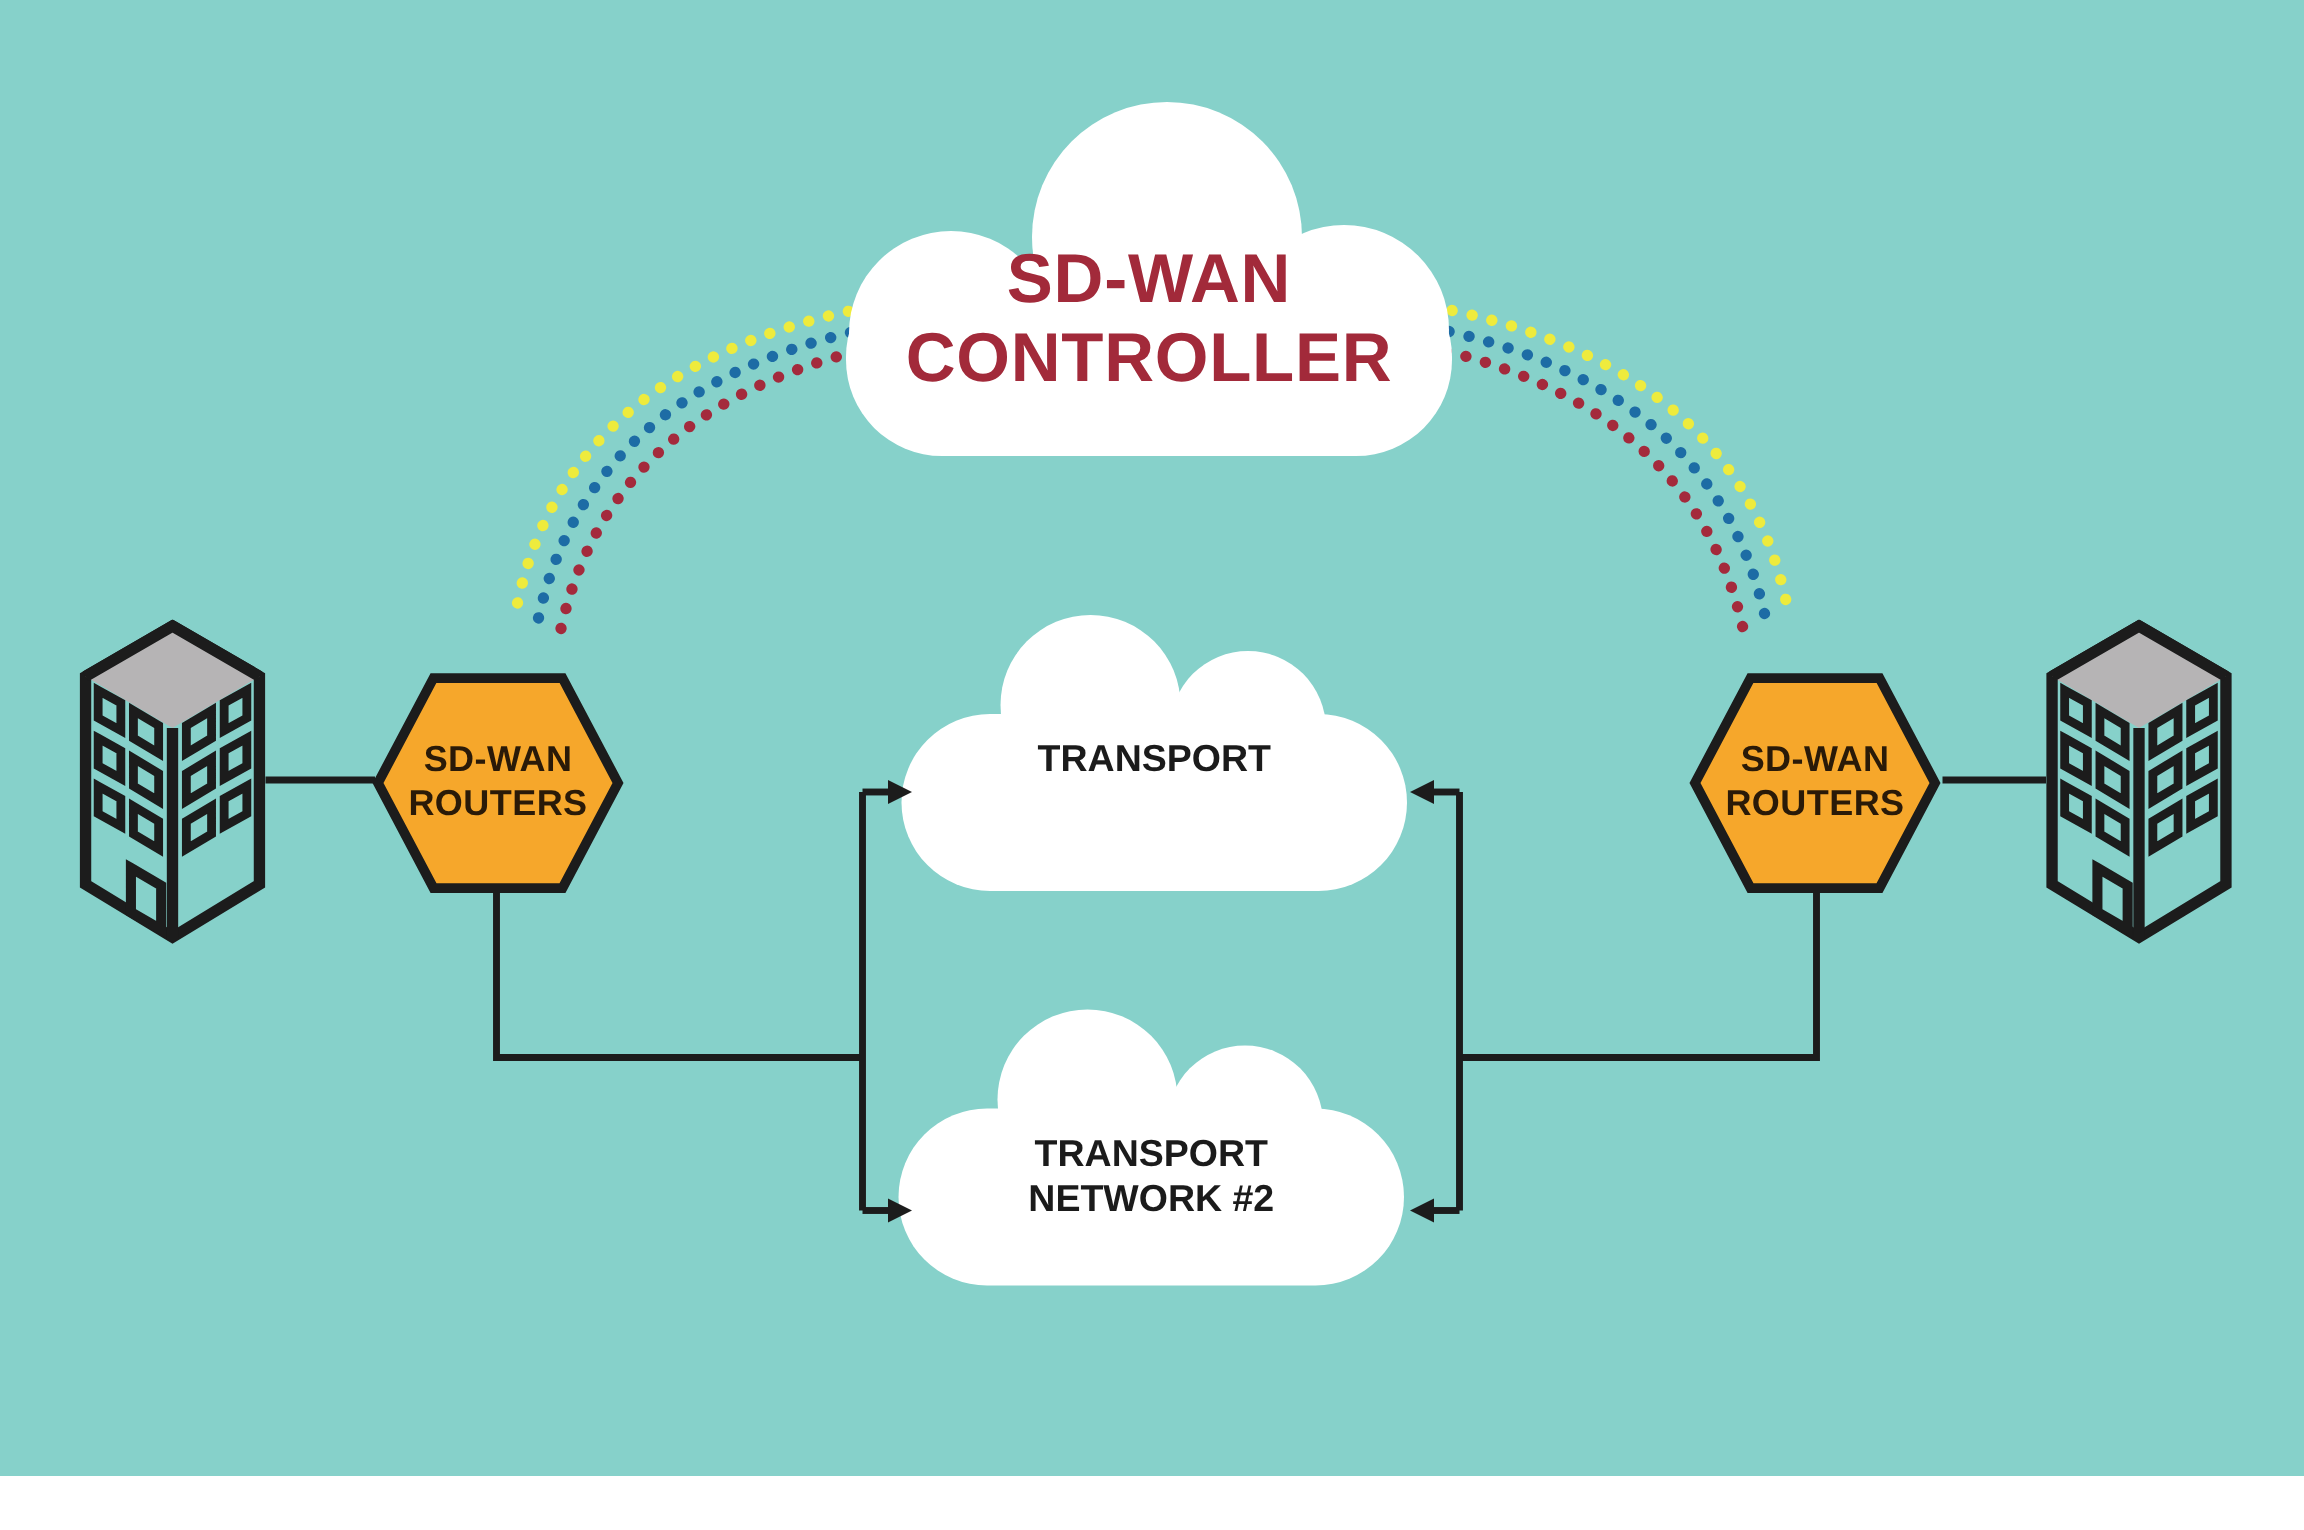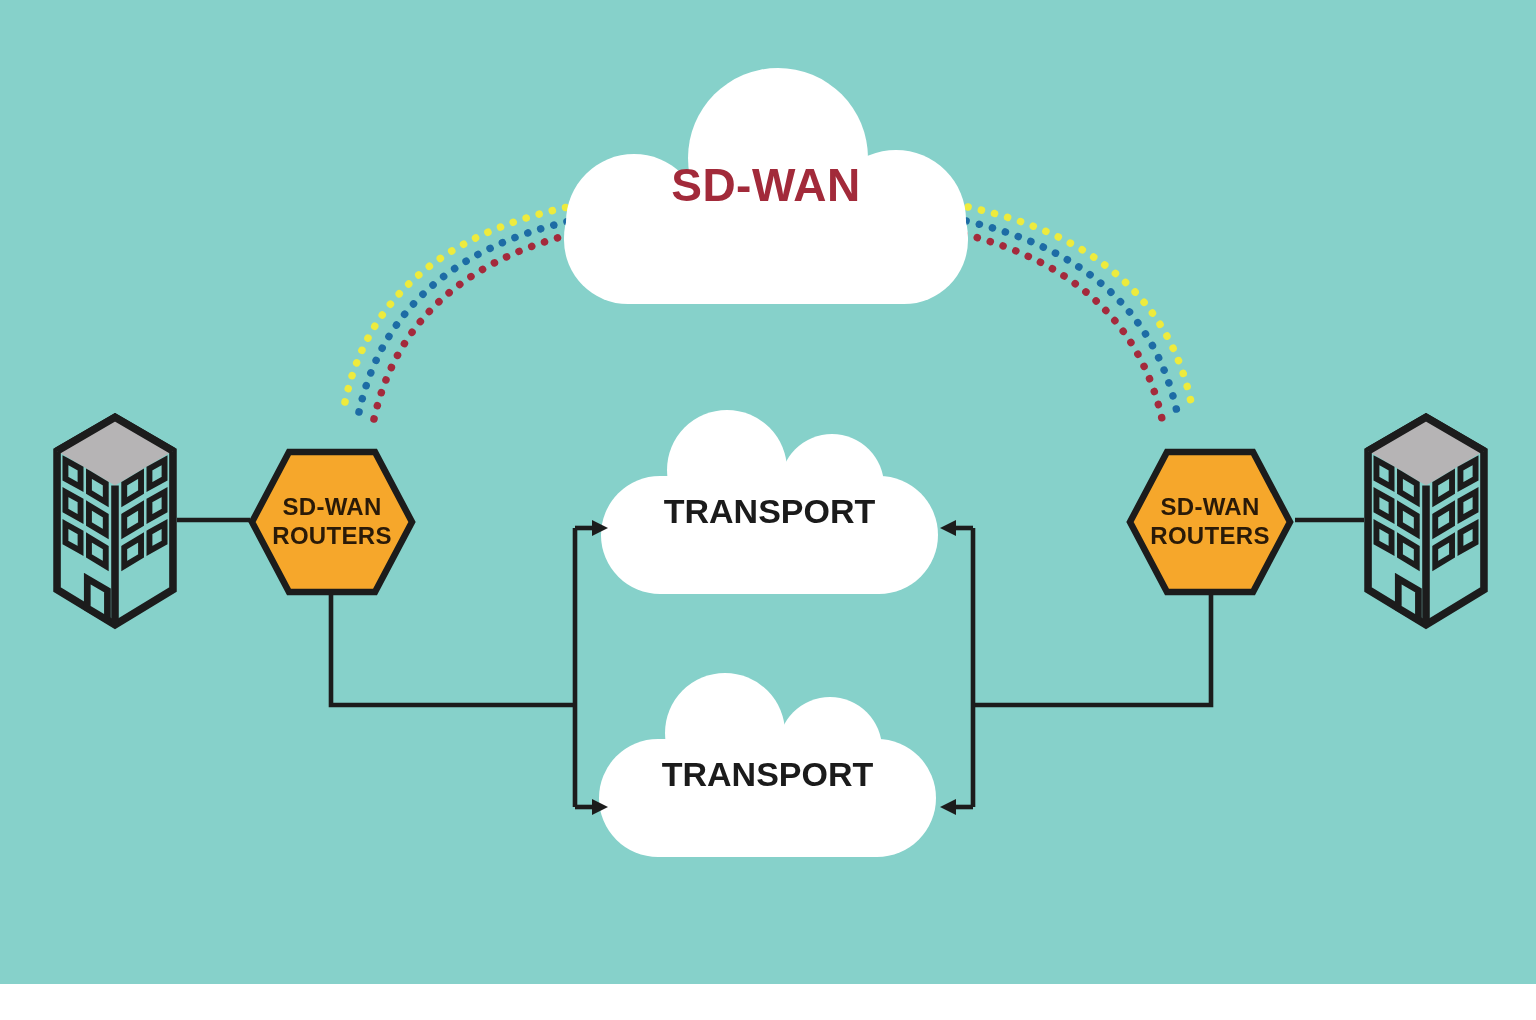--- a/index.html
+++ b/index.html
@@ -14,21 +14,21 @@
   }
   svg.layer{position:absolute; left:0; top:0;}
   .layer-arcs{z-index:1;}
   .node{position:absolute; z-index:2;}
   .layer-lines{z-index:3; pointer-events:none;}
   .cloud-svg{position:absolute; inset:0; width:100%; height:100%;}
   .cloud-label{
     position:absolute; left:0; right:0; text-align:center; font-weight:bold; z-index:4;
   }
   .controller-label{top:97px; font-size:46px; line-height:1.16; color:var(--controller-text); letter-spacing:.5px;}
-  .tn-label{top:87px; font-size:34px; line-height:1.2; color:var(--tn-text);}
+  .tn-label{top:87px; font-size:25px; line-height:1.2; color:var(--tn-text);}
   .hex{width:170px; height:150px;}
   .hex-label{
     position:absolute; left:0; right:0; top:45px; text-align:center; z-index:4;
     font-weight:bold; font-size:24px; line-height:1.22; color:var(--hex-text); letter-spacing:.3px;
   }
   .building{width:126px; height:217px;}
   .building svg{width:100%; height:100%; display:block;}
   .line-label{display:block;}
 </style>
 </head>
@@ -51,20 +51,21 @@
     <svg class="cloud-svg" viewBox="0 0 412 248">
       <g fill="var(--cloud-fill)">
         <circle cx="218" cy="96" r="90"></circle>
         <circle cx="74" cy="160" r="68"></circle>
         <circle cx="336" cy="158" r="70"></circle>
         <rect x="4" y="112" width="404" height="130" rx="64"></rect>
       </g>
     </svg>
     <div class="cloud-label controller-label">
       <span class="line-label">SD-WAN</span>
+      <span class="line-label">CONTROLLER</span>
     </div>
   </div>
 
   <div class="node" style="left:597px; top:404px; width:345px; height:196px;">
     <svg class="cloud-svg" viewBox="0 0 345 196">
       <g fill="var(--cloud-fill)">
         <circle cx="130" cy="66" r="60"></circle>
         <circle cx="235" cy="82" r="52"></circle>
         <rect x="4" y="72" width="337" height="118" rx="59"></rect>
       </g>
@@ -77,20 +78,21 @@
   <div class="node" style="left:595px; top:667px; width:345px; height:196px;">
     <svg class="cloud-svg" viewBox="0 0 345 196">
       <g fill="var(--cloud-fill)">
         <circle cx="130" cy="66" r="60"></circle>
         <circle cx="235" cy="82" r="52"></circle>
         <rect x="4" y="72" width="337" height="118" rx="59"></rect>
       </g>
     </svg>
     <div class="cloud-label tn-label">
       <span class="line-label">TRANSPORT</span>
+      <span class="line-label">NETWORK #2</span>
     </div>
   </div>
 
   <div class="node hex" style="left:247px; top:447px;">
     <svg class="cloud-svg" viewBox="0 0 170 150">
       <polygon points="42,5 128,5 165,75 128,145 42,145 5,75" fill="var(--hex-fill)" stroke="var(--line)" stroke-width="6.5"></polygon>
     </svg>
     <div class="hex-label">
       <span class="line-label">SD-WAN</span>
       <span class="line-label">ROUTERS</span>

